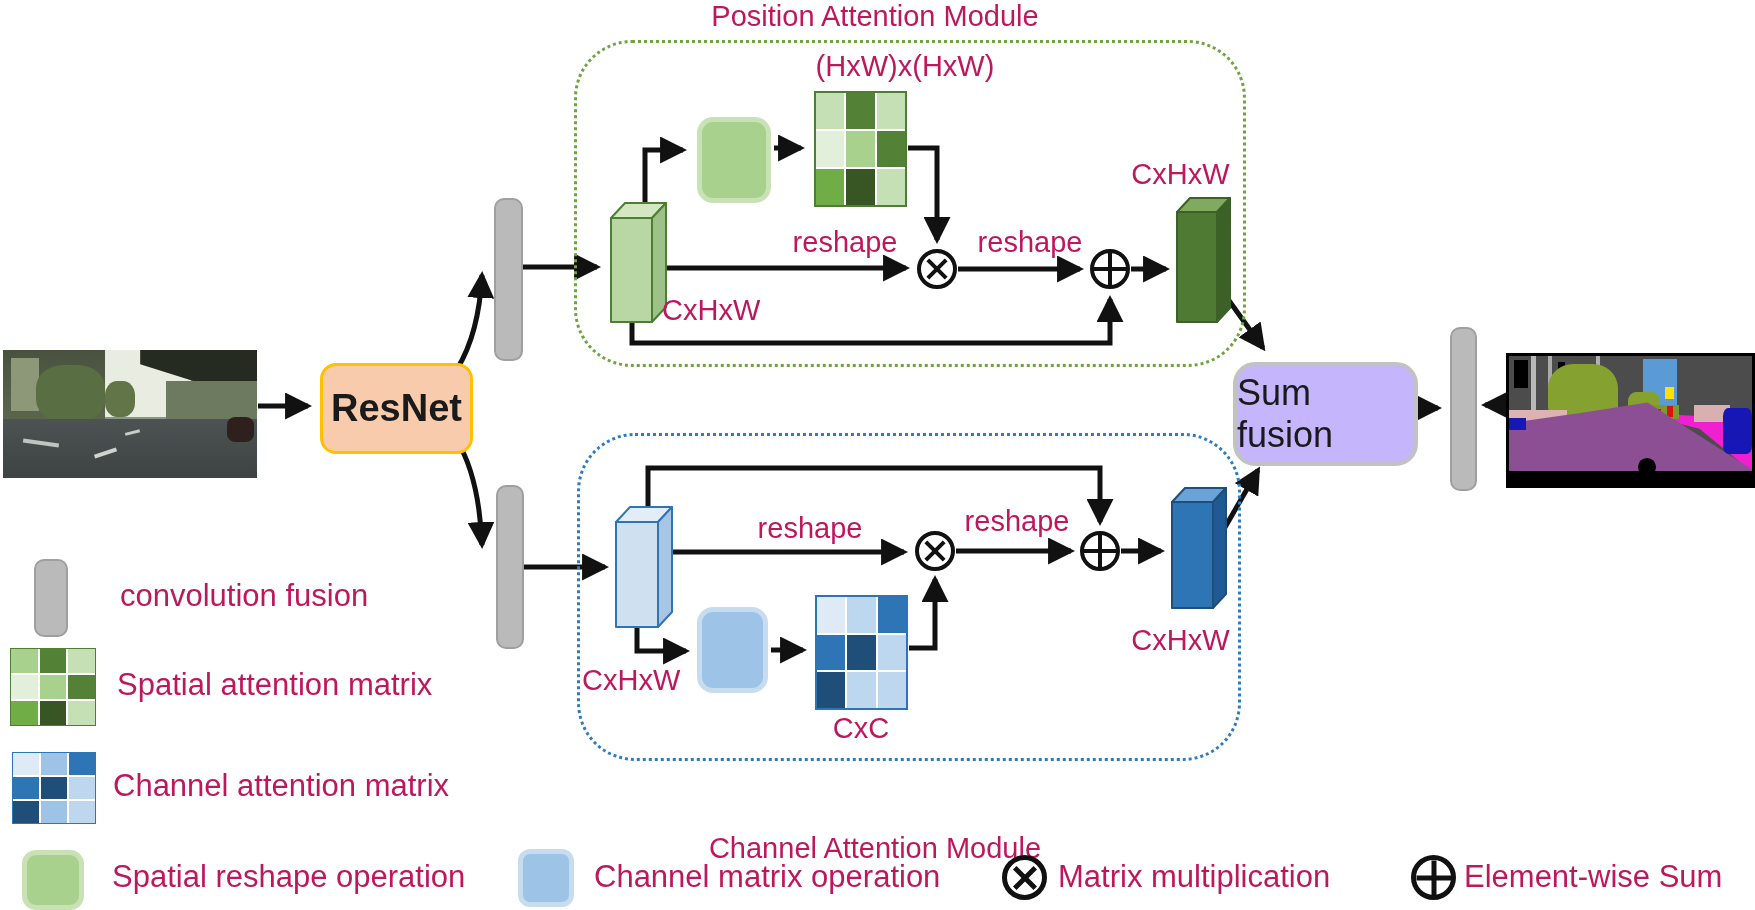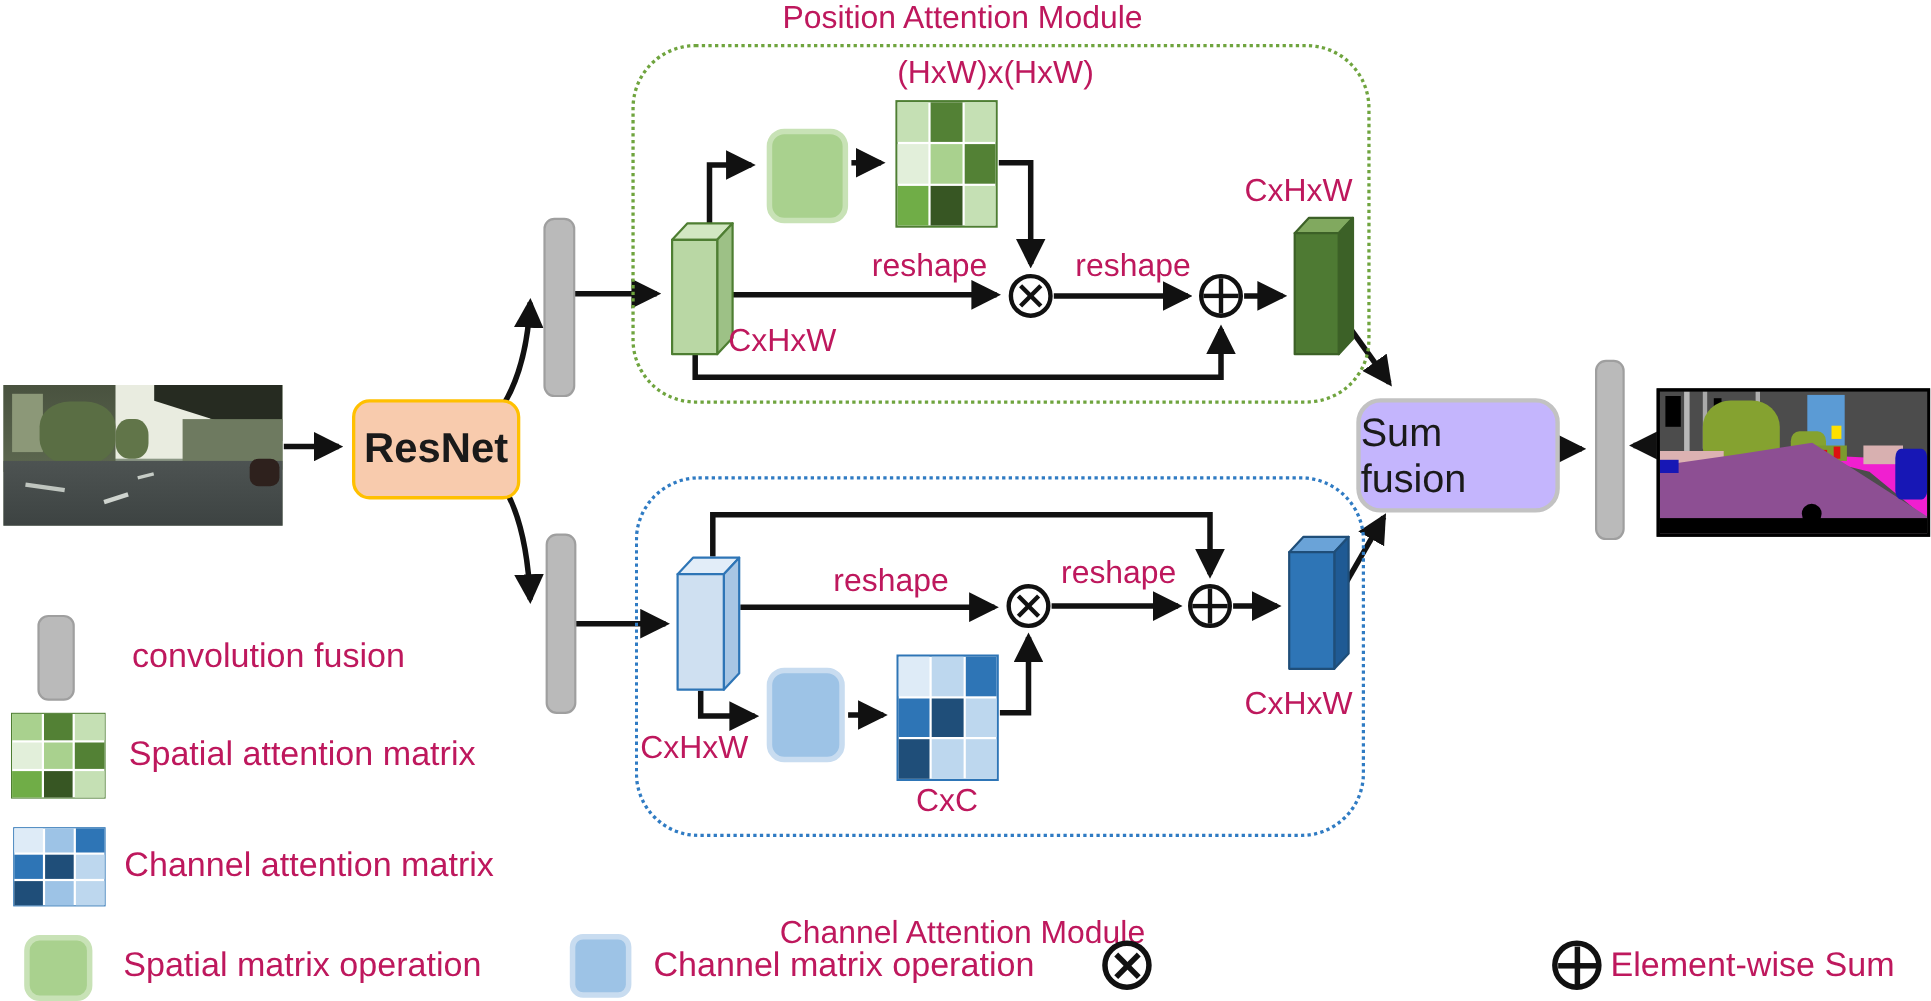--- a/index.html
+++ b/index.html
@@ -234,23 +234,24 @@
       <div style="background: rgb(46, 117, 182);"></div>
       <div style="background: rgb(31, 78, 121);"></div>
       <div style="background: rgb(189, 215, 238);"></div>
       <div style="background: rgb(31, 78, 121);"></div>
       <div style="background: rgb(157, 195, 230);"></div>
       <div style="background: rgb(189, 215, 238);"></div>
     </div>
   <div class="lbl t31" style="left:113px;top:768px;">Channel attention matrix</div>
 
   <div class="opsq green" style="left:22px;top:850px;width:52px;height:50px;border-radius:14px;"></div>
-  <div class="lbl t31" style="left:112px;top:859px;">Spatial matrix operation</div>
+  <div class="lbl t31" style="left:112px;top:859px;">Spatial reshape operation</div>
 
   <div class="opsq blue" style="left:518px;top:849px;width:46px;height:48px;border-radius:12px;"></div>
   <div class="lbl t31" style="left:594px;top:859px;">Channel matrix operation</div>
 
   <div class="op mul lg" style="left:1002px;top:855px;"></div>
+  <div class="lbl t31" style="left:1058px;top:859px;">Matrix multiplication</div>
 
   <div class="op sum lg" style="left:1411px;top:855px;"></div>
   <div class="lbl t31" style="left:1464px;top:859px;">Element-wise Sum</div>
 
 </div>
 
 </body></html>

